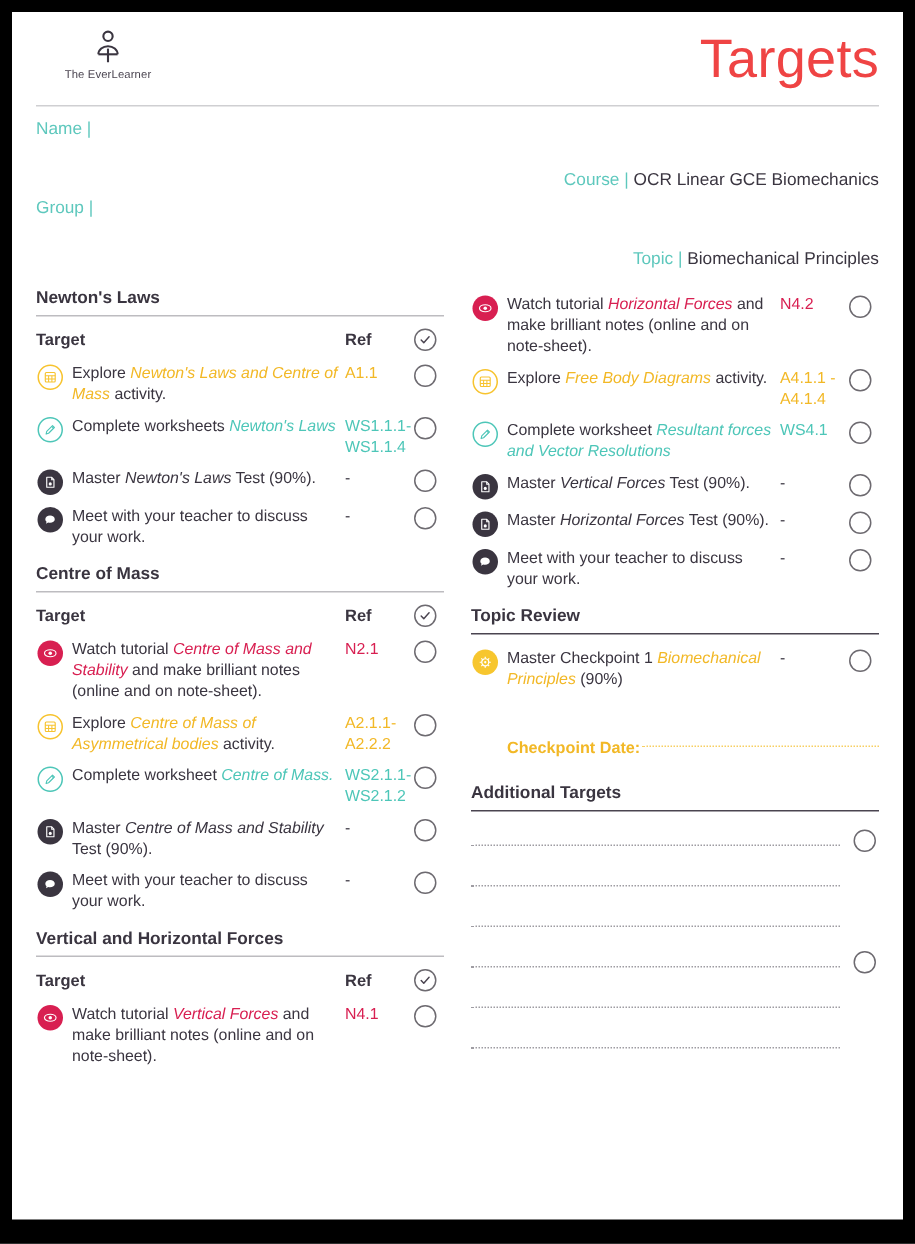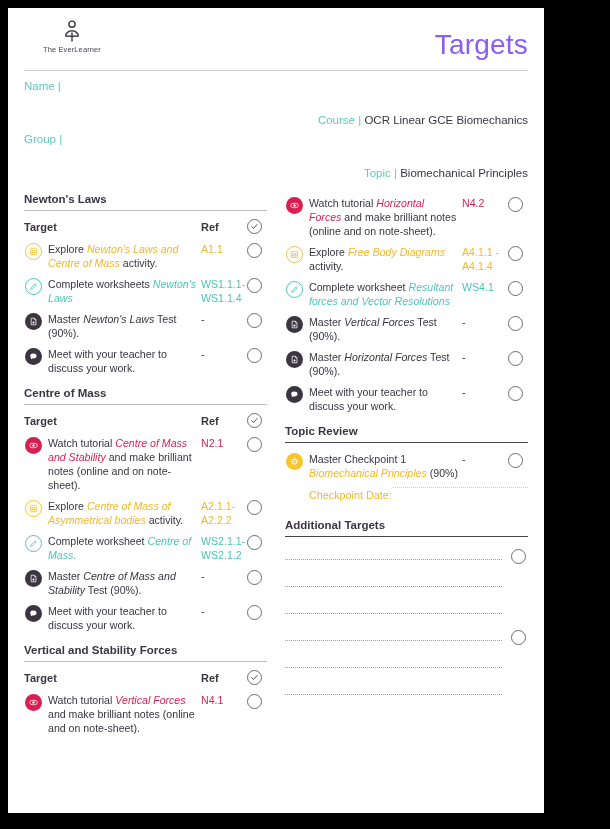--- a/index.html
+++ b/index.html
@@ -11,21 +11,21 @@
   .page {
     position: relative;
     width: 610px;
     height: 829px;
     background: #000;
     overflow: hidden;
   }
   .sheet {
     position: absolute;
     left: 8px; top: 8px;
-    width: 536px; height: 805px;
+    width: 594px; height: 805px;
     background: #ffffff;
   }
 
   
   .header {
     display: flex;
     align-items: flex-start;
     justify-content: space-between;
     padding: 12px 16px 0 16px;
     height: 62px;
@@ -33,25 +33,25 @@
   .brand { display: flex; flex-direction: column; align-items: center; width: 96px; }
   .brand-mark { width: 20px; height: 24px; }
   .brand-name {
     font-size: 7.5px;
     color: #4a4450;
     letter-spacing: .1px;
     margin-top: 1px;
     white-space: nowrap;
   }
   .doc-title {
-    font-size: 28px;
-    color: #8b5cf6;
+    font-size: 36px;
+    color: #ef4444;
     line-height: 1;
     letter-spacing: .2px;
-    margin-top: 11px;
+    margin-top: 1px;
   }
   .rule-top {
     margin: 0 16px;
     border-top: 1.2px solid #cfcfd2;
   }
 
   
   .meta {
     padding: 6px 16px 0 16px;
   }
@@ -158,24 +158,24 @@
     width: 26px;
     flex: none;
     display: flex;
     justify-content: center;
     padding-top: 1px;
   }
 
   
   .cp-date {
     display: flex;
-    align-items: flex-start;
-    margin: 5px 0 0 24px;
+    align-items: center;
+    margin: 29px 0 0 24px;
     font-size: 10.8px;
-    font-weight: normal;
+    font-weight: bold;
     color: #f2b826;
   }
   .cp-dots {
     flex: 1;
     border-bottom: 1.4px dotted #f7cf62;
     margin-left: 1px;
     position: relative;
     top: -2px;
   }
 
@@ -387,21 +387,21 @@
                 </svg>
               </span>
               <span class="txt"><span>Meet with your teacher to discuss your work.</span></span>
               <span class="ref dash">-</span>
               <span class="chk-cell">
                 <span class="circ"></span>
               </span>
             </div>
           </div>
           <div>
-            <div class="sec-title" style="">Vertical and Stability Forces</div>
+            <div class="sec-title" style="">Vertical and Horizontal Forces</div>
             <div class="sec-rule"></div>
             <div class="thead">
               <span class="th-target">Target</span>
               <span class="th-ref">Ref</span>
               <span class="th-check">
                 <span class="circ">
                   <svg viewBox="0 0 12 12">
                     <polyline points="2.4,6.2 4.7,8.6 9.4,3.4" fill="none" stroke="#4a4450" stroke-width="1.3" stroke-linecap="round" stroke-linejoin="round"></polyline>
                   </svg>
                 </span>

